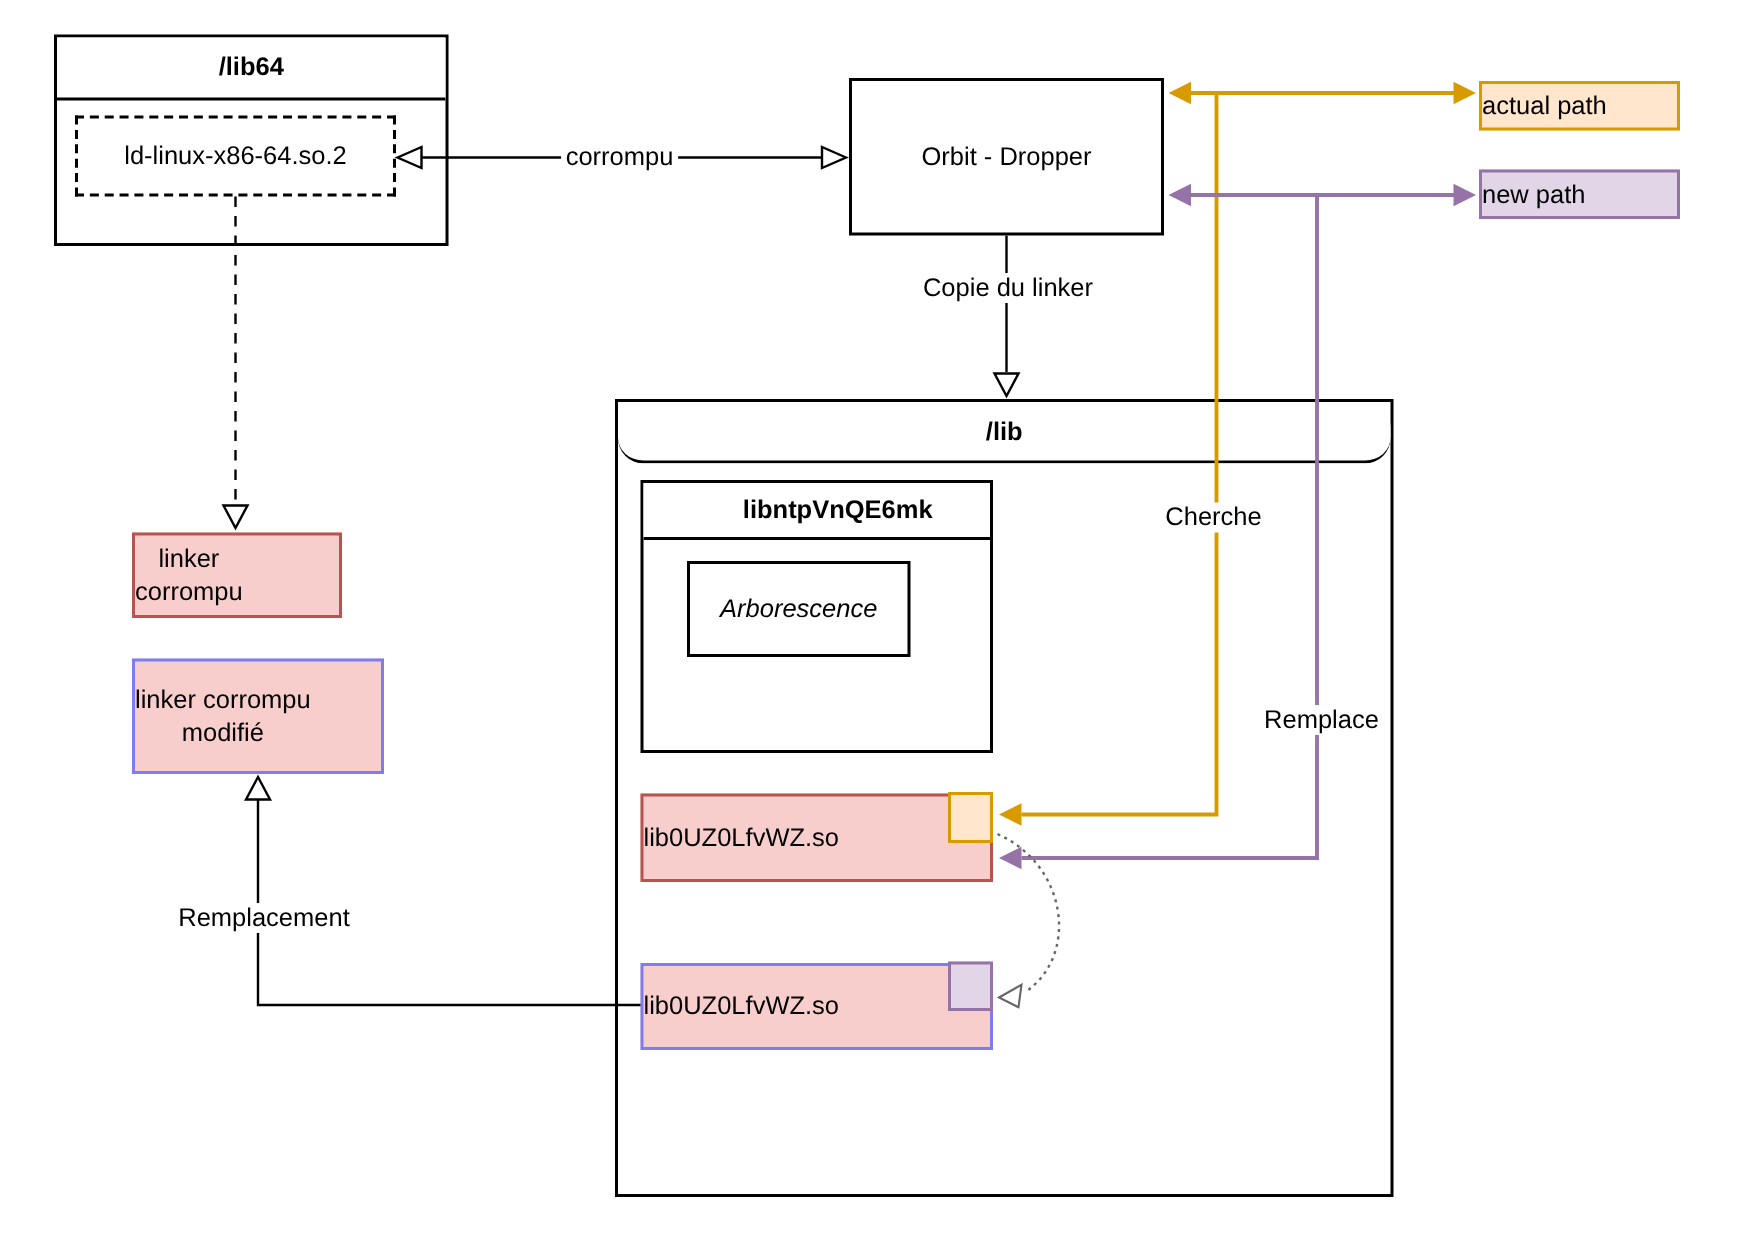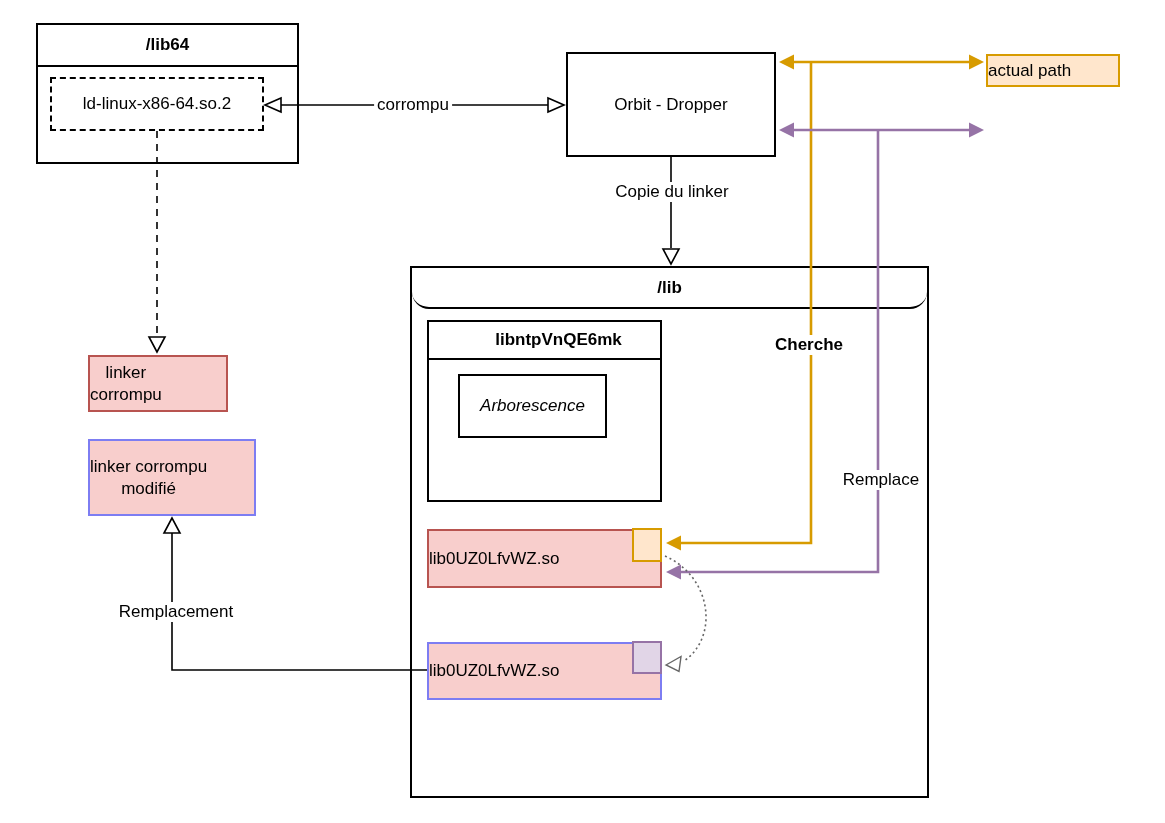--- a/index.html
+++ b/index.html
@@ -67,20 +67,23 @@
     <span>ld-linux-x86-64.so.2</span>
   </div>
 
   <div class="node plainbox z1" style="left:566px;top:52px;width:210px;height:105px;">
     <span>Orbit - Dropper</span>
   </div>
 
   <div class="node fillbox orangebox z1" style="left:986px;top:54px;width:134px;height:33px;">
     <span>actual path</span>
   </div>
+  <div class="node fillbox purplebox z1" style="left:986px;top:113px;width:134px;height:33px;">
+    <span>new path</span>
+  </div>
 
   <div class="node titled z1" style="left:410px;top:266px;width:519px;height:532px;">
     <div class="hdr" style="height:41px;border-radius:17px;">/lib</div>
   </div>
 
   <div class="node titled z1" style="left:427px;top:320px;width:235px;height:182px;">
     <div class="hdr" style="height:38px;padding-left:28px;">libntpVnQE6mk</div>
   </div>
   <div class="node plainbox z1" style="left:458px;top:374px;width:149px;height:64px;font-style:italic;">
     <span>Arborescence</span>
@@ -133,17 +136,17 @@
 
     <path class="wire-black" d="M172,533 V670 H427"></path>
     <polygon class="head-hollow" points="172,518 164,533 180,533"></polygon>
 
     <path class="wire-dotted" d="M665,556 C712,577 719,637 684,661"></path>
     <polygon class="head-hollow-gray" points="666,665 681,656.5 679,671.5"></polygon>
   </svg>
 
   <span class="edge-label" style="left:413px;top:105px;">corrompu</span>
   <span class="edge-label" style="left:672px;top:192px;">Copie du linker</span>
-  <span class="edge-label" style="left:809px;top:345px;font-weight:bold;">Cherche</span>
+  <span class="edge-label" style="left:809px;top:345px;">Cherche</span>
   <span class="edge-label" style="left:881px;top:480px;">Remplace</span>
   <span class="edge-label" style="left:176px;top:612px;">Remplacement</span>
 
 </div>
 
 </body></html>

